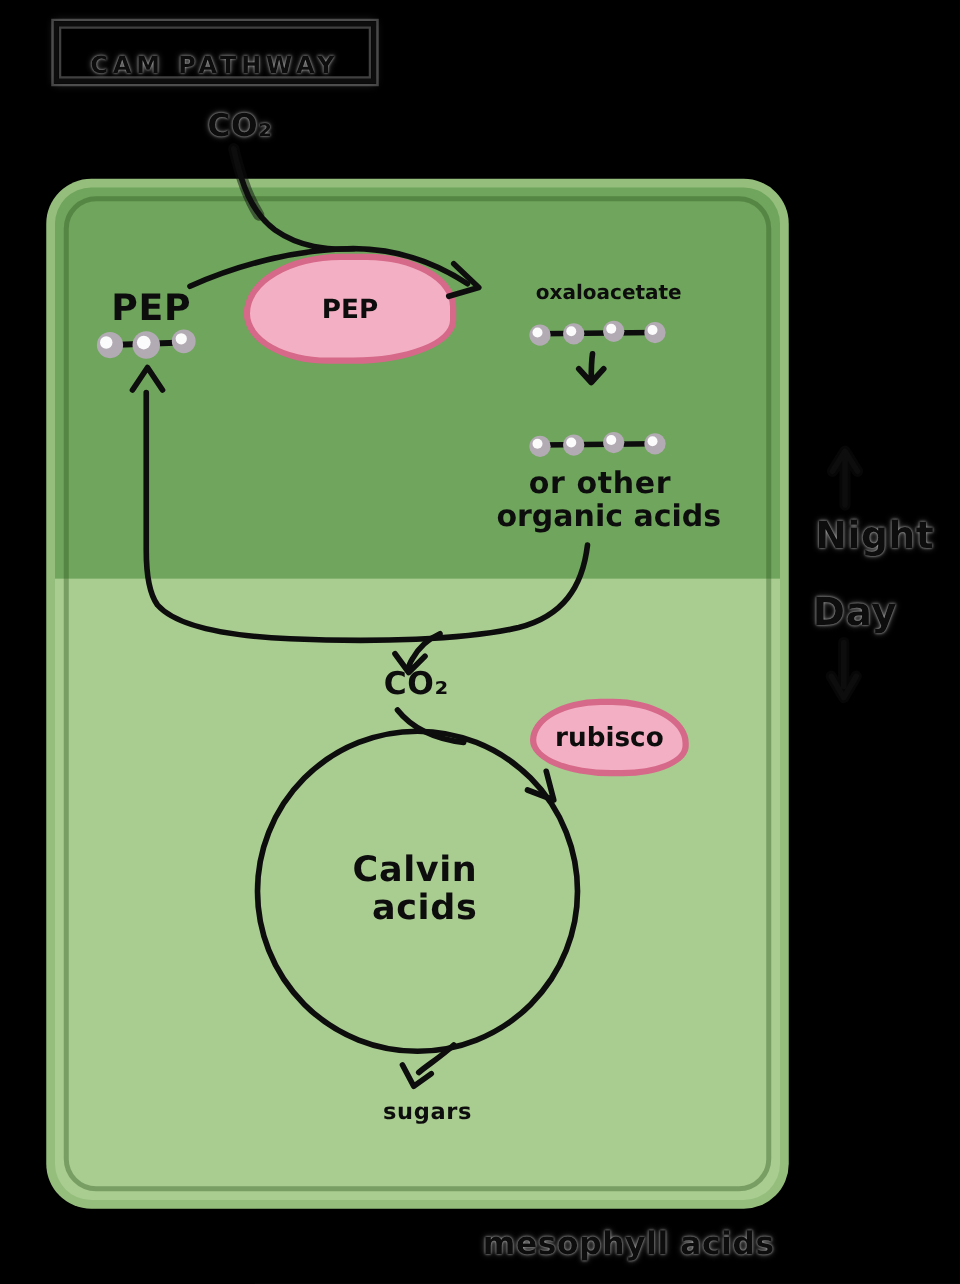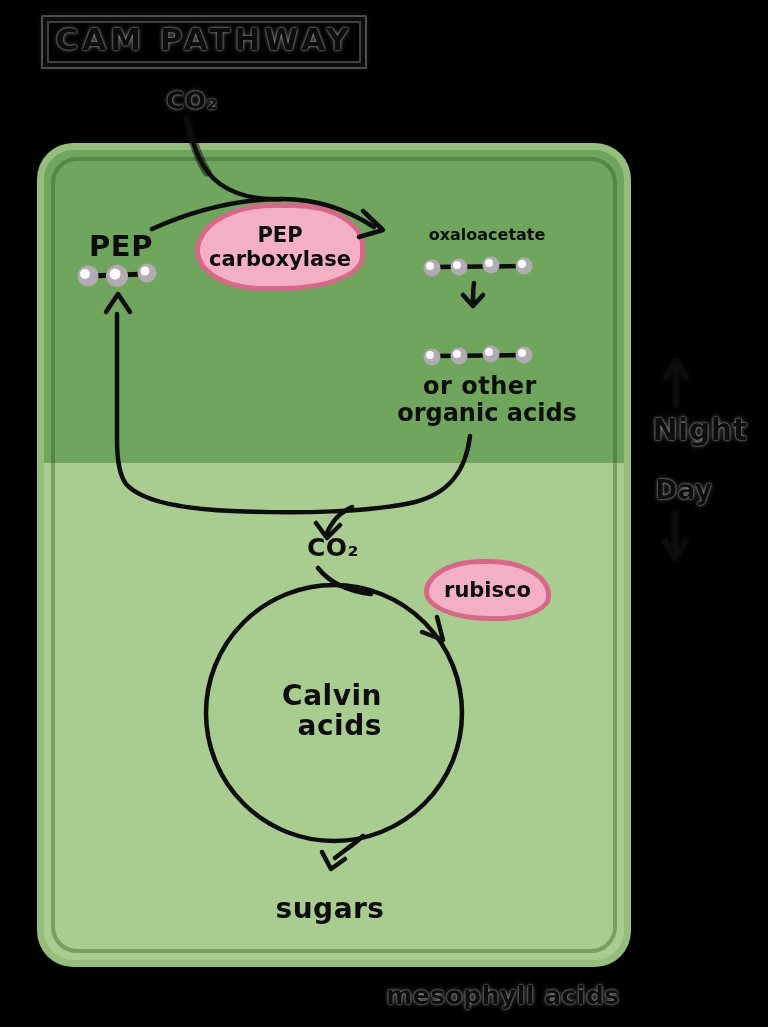--- a/index.html
+++ b/index.html
@@ -56,25 +56,25 @@
   
   .lbl{
     position:absolute;transform:translate(-50%,-50%);
     color:var(--ink);font-weight:700;white-space:nowrap;
     letter-spacing:.5px;
   }
   .outside{
     text-shadow:0 0 2px rgba(255,255,255,.7),0 0 5px rgba(255,255,255,.35);
   }
   .title-box{
-    position:absolute;left:43px;top:17px;width:322px;height:50px;
-    display:flex;align-items:flex-start;justify-content:center;
+    position:absolute;left:43px;top:17px;width:258px;height:50px;
+    display:flex;align-items:flex-end;justify-content:center;
     border:4px solid var(--ink);
     box-shadow:0 0 0 2px rgba(255,255,255,.25),inset 0 0 0 2px rgba(255,255,255,.25),0 0 7px rgba(255,255,255,.18);
-    color:var(--ink);font-weight:700;font-size:31px;letter-spacing:4px;
+    color:var(--ink);font-weight:700;font-size:19px;letter-spacing:4px;
     text-shadow:0 0 2px rgba(255,255,255,.7),0 0 5px rgba(255,255,255,.35);
   }
   .two-line{text-align:right;line-height:30px;}
 </style>
 </head>
 <body>
 
 <div class="stage">
 
   <div class="title-box">
@@ -82,21 +82,20 @@
   </div>
 
   <div class="cell-outer">
     <div class="cell-night"></div>
     <div class="cell-day"></div>
     <div class="cell-inner-line"></div>
   </div>
 
   <div class="enzyme pepc">
     <span>PEP</span>
-    <span>carboxylase</span>
   </div>
   <div class="enzyme rub">
     <span>rubisco</span>
   </div>
 
   <svg class="overlay" width="768" height="1027" viewBox="0 0 768 1027">
 
     <g>
       <path class="halo" d="M 187,119 C 192,140 198,158 207,172" stroke-width="9"></path>
       <path class="halo" d="M 676,404 L 676,367 M 666,377 L 676,361 L 686,377" stroke-width="9"></path>
@@ -170,20 +169,20 @@
   <div class="lbl" style="left:480px;top:386px;font-size:24px;text-align:right;">or other</div>
   <div class="lbl" style="left:487px;top:413px;font-size:24px;letter-spacing:0;">organic acids</div>
 
   <div class="lbl" style="left:333px;top:547px;font-size:25px;">CO₂</div>
 
   <div class="lbl two-line" style="left:332px;top:711px;font-size:28px;">
     <span>Calvin</span><br>
     <span>acids</span>
   </div>
 
-  <div class="lbl" style="left:330px;top:890px;font-size:28px;margin-top:18px;">sugars</div>
+  <div class="lbl" style="left:342px;top:890px;font-size:18px;">sugars</div>
 
   <div class="lbl outside" style="left:700px;top:429px;font-size:30px;">Night</div>
-  <div class="lbl outside" style="left:684px;top:490px;font-size:26px;">Day</div>
+  <div class="lbl outside" style="left:684px;top:490px;font-size:31px;">Day</div>
 
   <div class="lbl outside" style="left:503px;top:995px;font-size:25px;">mesophyll acids</div>
 
 </div>
 
 </body></html>

